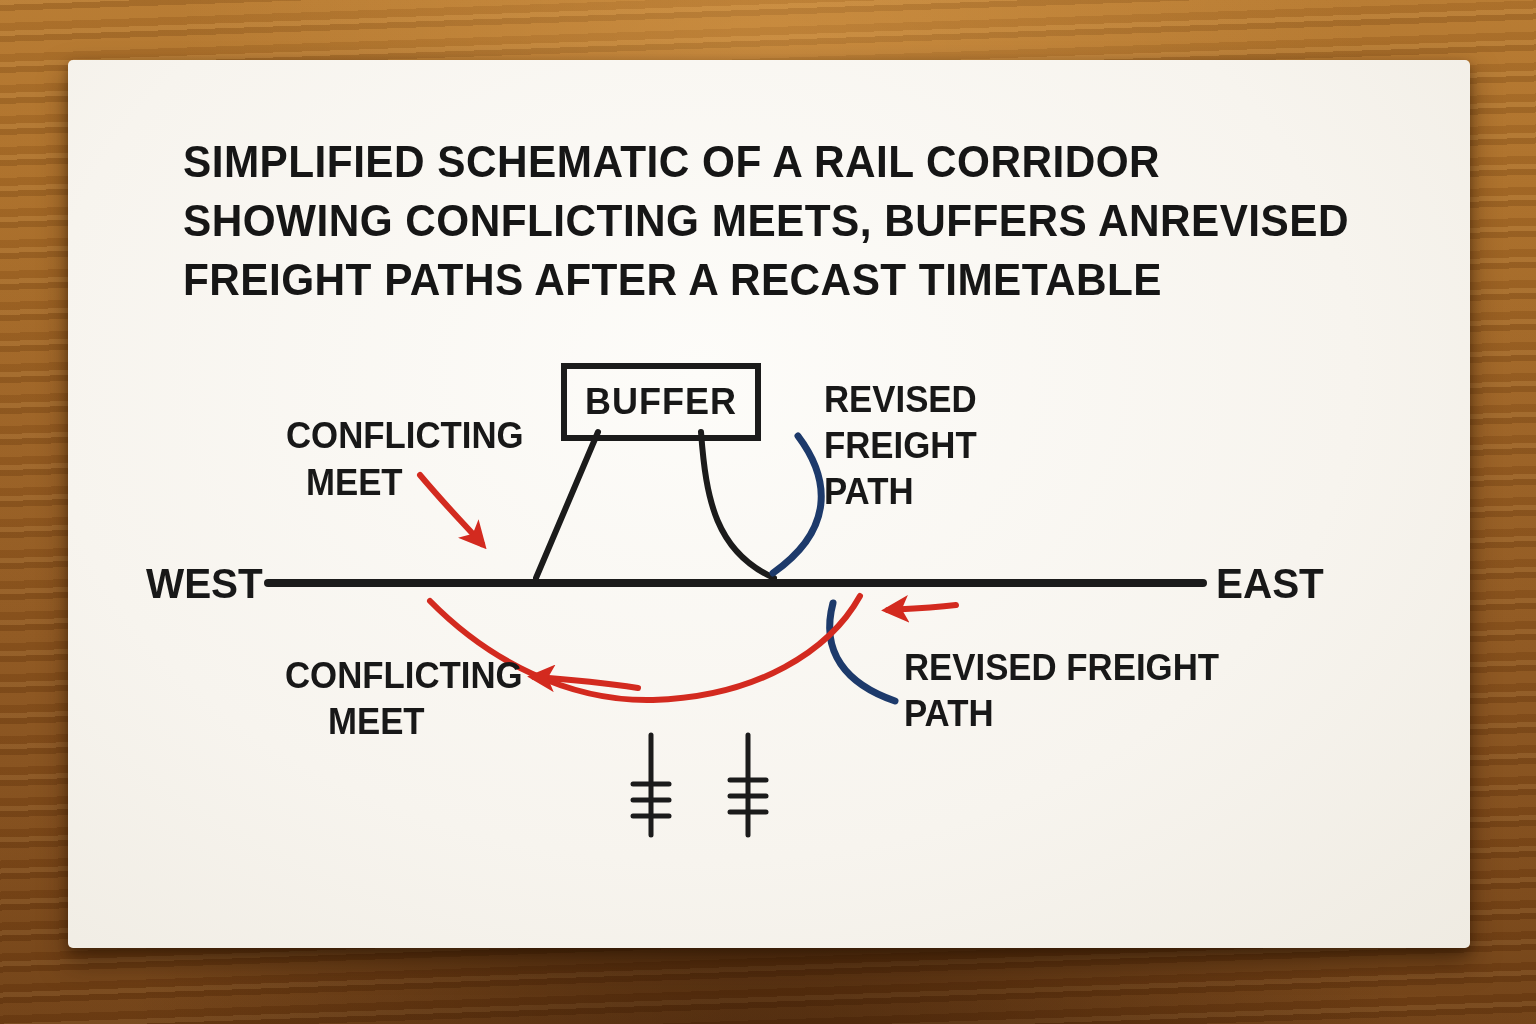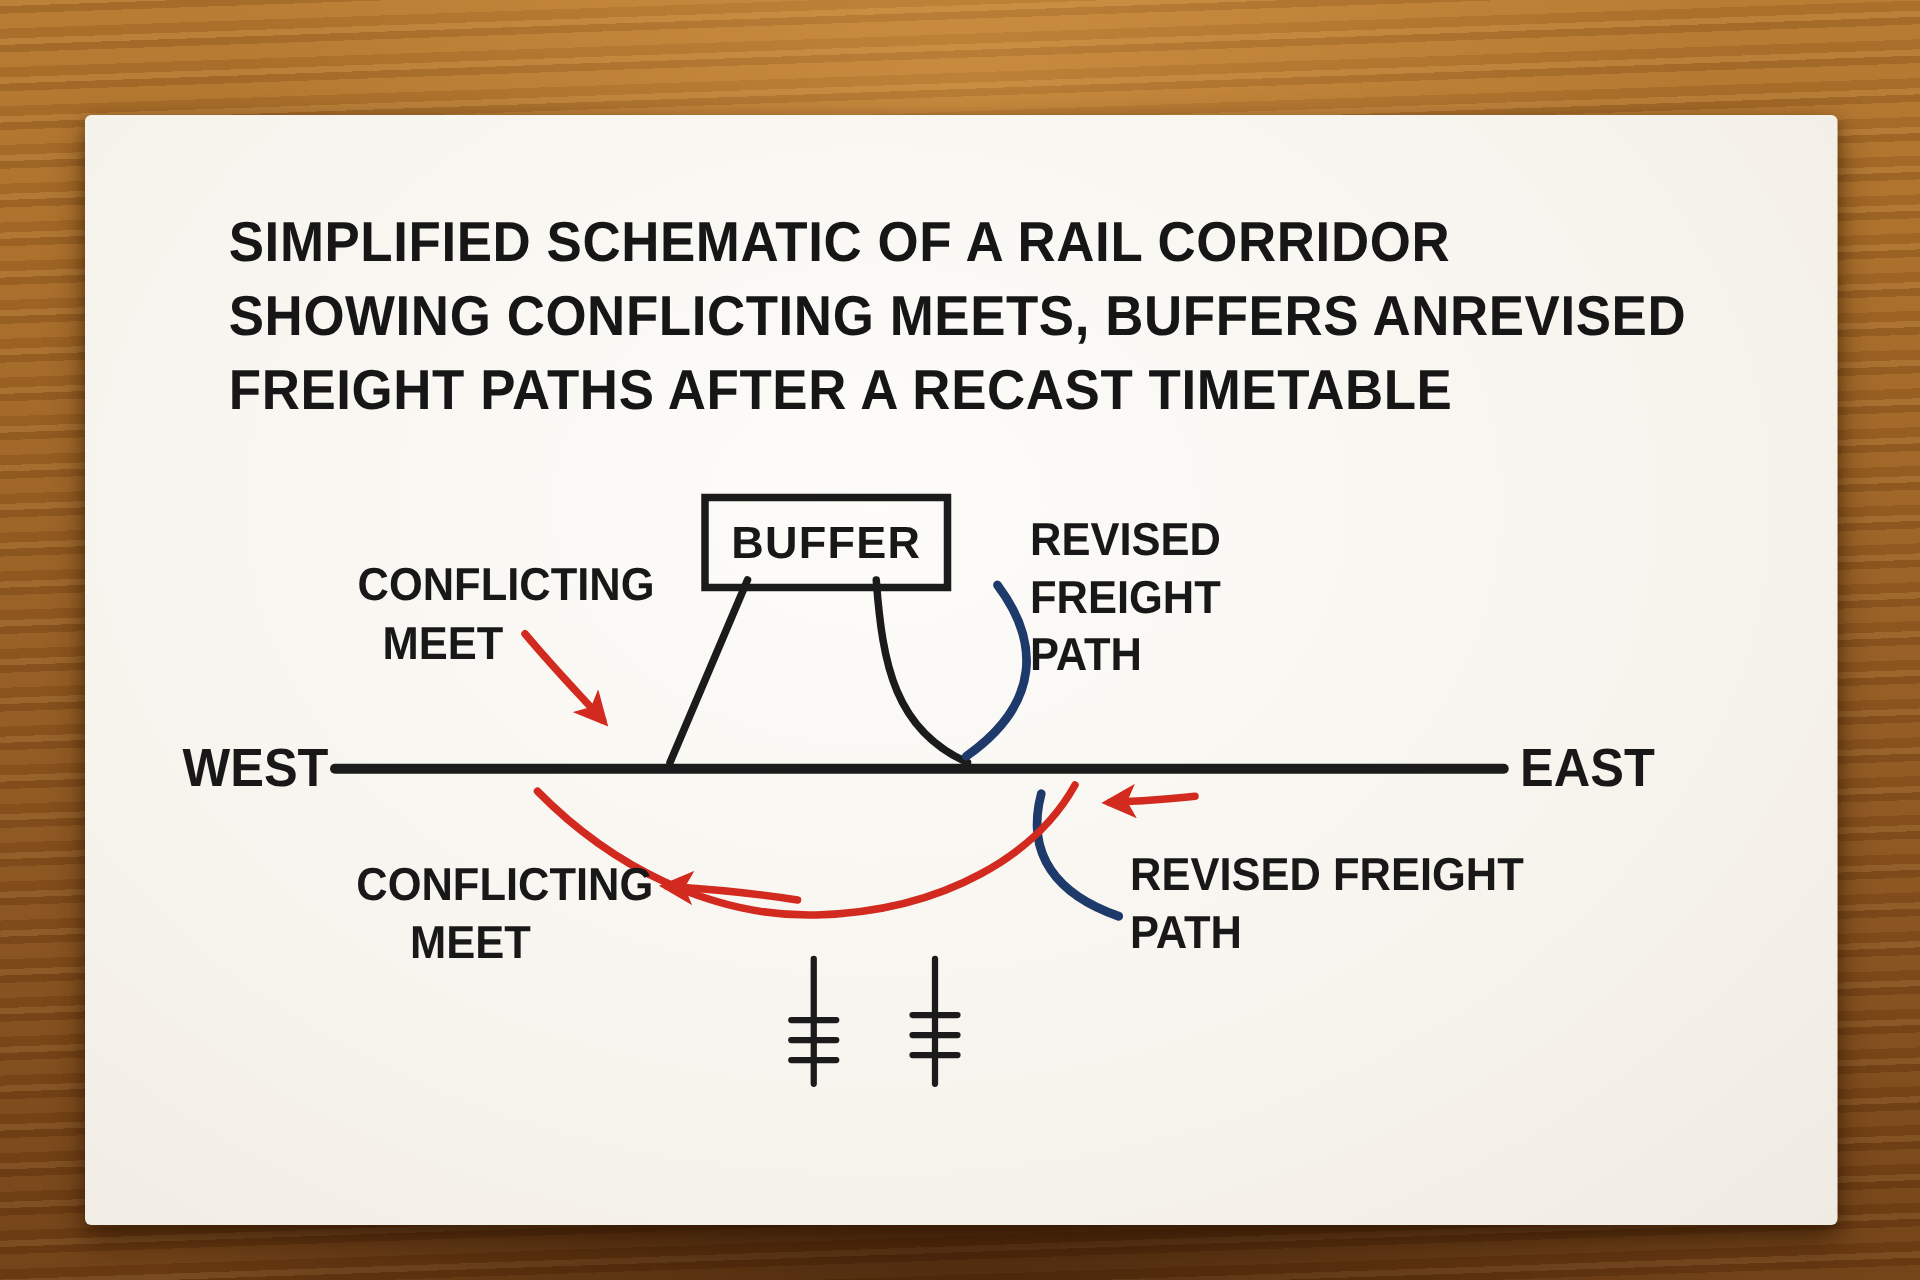--- a/index.html
+++ b/index.html
@@ -33,21 +33,20 @@
     left: 68px;
     top: 60px;
     width: 1402px;
     height: 888px;
     border-radius: 5px;
     background:
       radial-gradient(ellipse at 45% 35%, #fdfcf9 0%, #f7f4ee 60%, #efebe2 100%);
     box-shadow:
       0 14px 28px rgba(35,16,2,0.50),
       0 4px 10px rgba(35,16,2,0.35);
-    margin-top: 32px;
   }
 
   .drawing {
     position: absolute;
     inset: 0;
     width: 1402px;
     height: 888px;
   }
 
   .txt {

